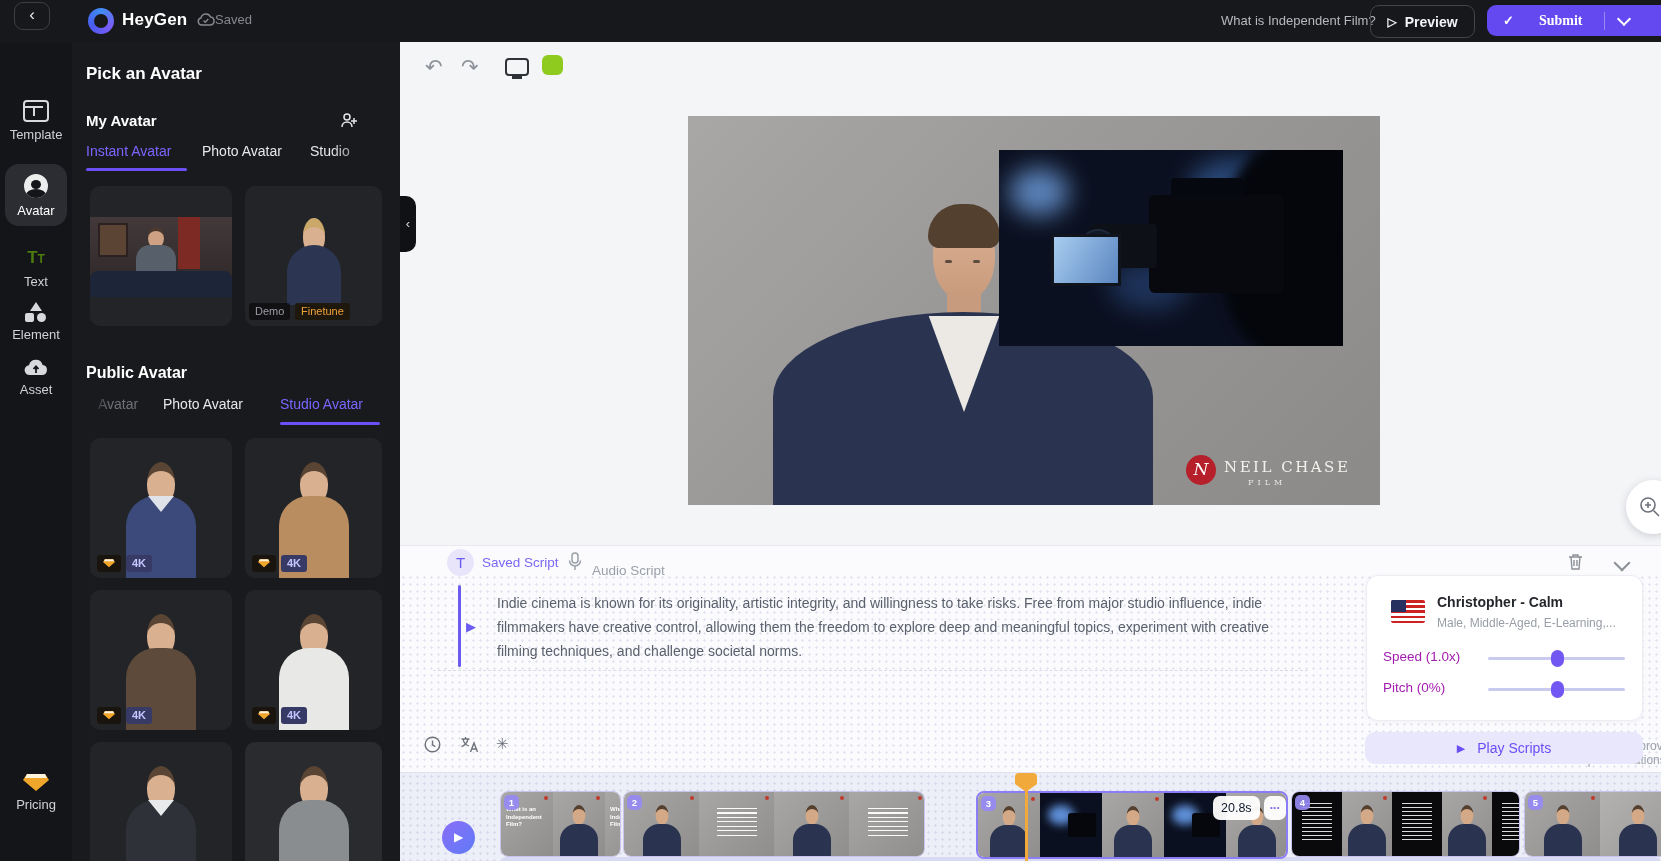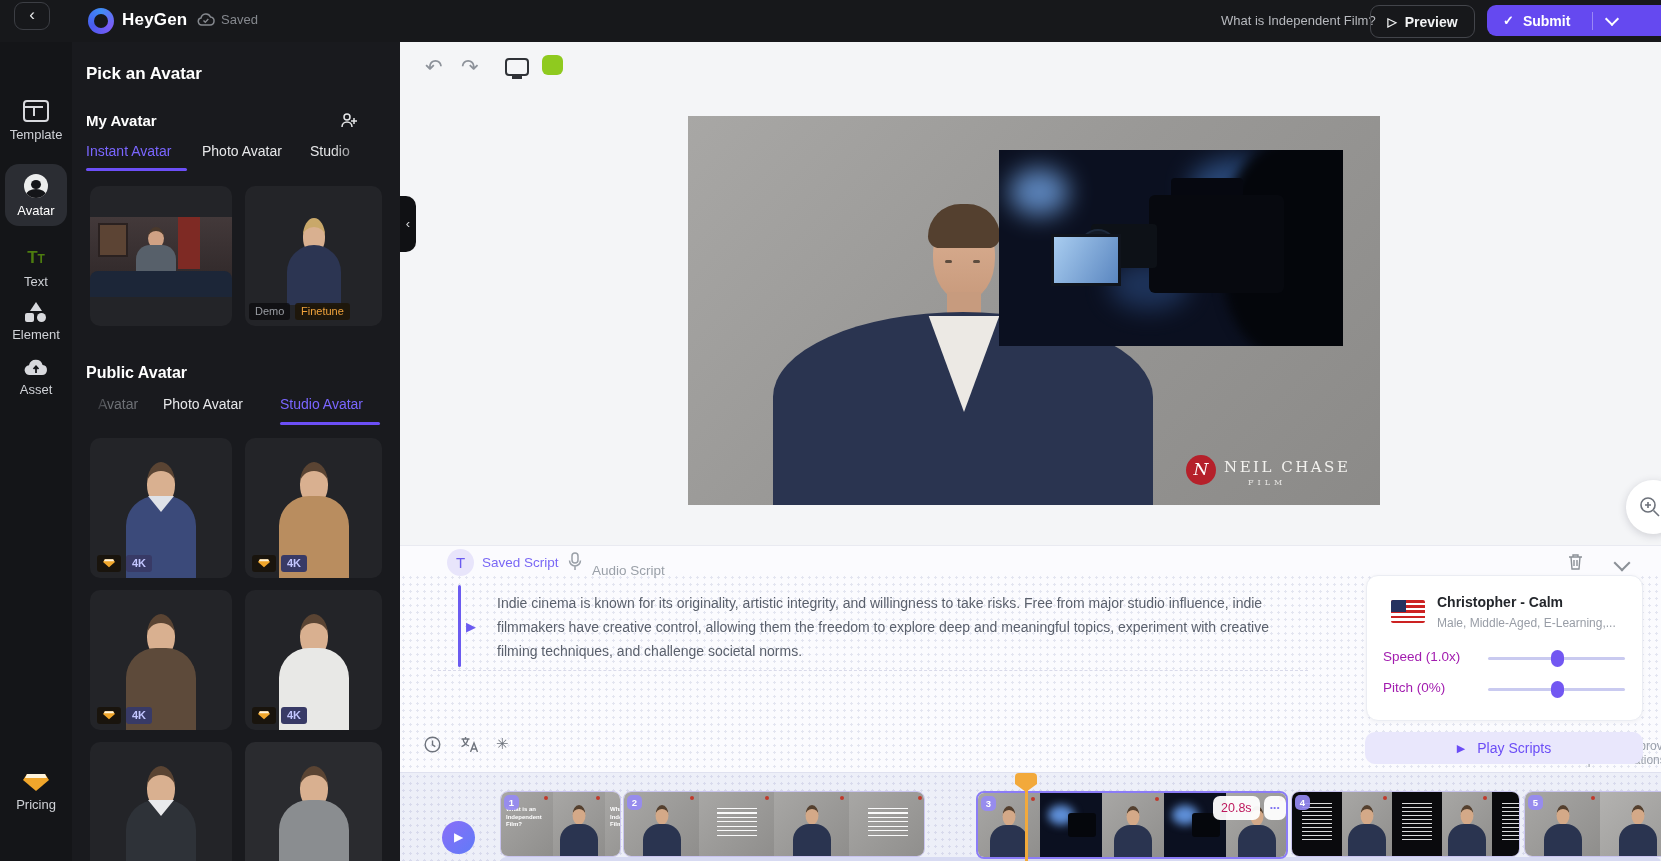--- a/index.html
+++ b/index.html
@@ -6,28 +6,28 @@
   .stage{position:relative;width:1661px;height:861px;overflow:hidden;background:#f4f5f7;
          font-family:"Liberation Sans",sans-serif;-webkit-font-smoothing:antialiased;}
   
   .topbar{position:absolute;left:0;top:0;width:1661px;height:42px;background:#17181b;z-index:40;}
   .back-btn{position:absolute;left:14px;top:2px;width:34px;height:26px;border:1px solid #3c3e44;border-radius:9px;
             color:#e7e8ea;font-size:17px;line-height:24px;text-align:center;cursor:pointer;}
   .logo-mark{position:absolute;left:88px;top:8px;width:26px;height:26px;border-radius:50%;
              background:conic-gradient(#3f8df4,#7b5cf6,#4a5bf0,#3f8df4);}
   .logo-mark::after{content:"";position:absolute;left:6px;top:6px;width:14px;height:14px;border-radius:50%;background:#17181b;}
   .brand{position:absolute;left:122px;top:10px;color:#fff;font-size:17px;font-weight:bold;letter-spacing:.2px;}
-  .saved-wrap{position:absolute;left:197px;top:12px;color:#85888e;font-size:13px;display:flex;gap:6px;align-items:center;}
+  .saved-wrap{position:absolute;left:197px;top:12px;color:#85888e;font-size:13px;display:flex;align-items:center;}
   .proj-title{position:absolute;left:1221px;top:13px;color:#b7b9be;font-size:13px;}
   .preview-btn{position:absolute;left:1370px;top:5px;width:103px;height:31px;border:1px solid #43454b;border-radius:9px;
                color:#f2f3f4;font-size:14px;font-weight:bold;display:flex;align-items:center;justify-content:center;gap:8px;cursor:pointer;}
   .submit-btn{position:absolute;left:1487px;top:5px;width:188px;height:31px;background:#6549f0;border-radius:9px;
               color:#fff;font-size:14px;font-weight:bold;display:flex;align-items:center;cursor:pointer;}
   .submit-check{margin-left:16px;font-size:13px;}
-  .submit-label{margin-left:9px;}
+  .submit-label{margin-left:25px;font-family:Liberation Serif, serif;}
   .submit-divider{width:1px;height:18px;background:rgba(255,255,255,.35);margin-left:22px;}
   .chev-dn{width:8px;height:8px;border-right:2px solid #fff;border-bottom:2px solid #fff;transform:rotate(45deg);margin:-3px 0 0 14px;}
   
   .rail{position:absolute;left:0;top:42px;width:72px;height:819px;background:#141518;z-index:30;}
   .rail-item{position:absolute;left:0;width:72px;text-align:center;color:#cfd1d6;cursor:pointer;}
   .ri-label{font-size:13px;margin-top:5px;}
   .rail-active-bg{position:absolute;left:5px;top:122px;width:62px;height:62px;background:#2b2d33;border-radius:14px;}
   .tpl-ico{width:22px;height:18px;border:2px solid #d8d9dd;border-radius:4px;margin:0 auto;position:relative;}
   .tpl-ico::before{content:"";position:absolute;left:0;top:4px;width:18px;height:2px;background:#d8d9dd;}
   .tpl-ico::after{content:"";position:absolute;left:8px;top:6px;width:2px;height:8px;background:#d8d9dd;}
@@ -156,21 +156,21 @@
   .mm::after{content:"";position:absolute;left:50%;transform:translateX(-50%);top:32px;width:38px;height:32px;border-radius:16px 16px 0 0;background:#2a3450;}
   .th .lines{position:absolute;left:50%;transform:translateX(-50%);top:16px;width:40px;height:28px;
              background:repeating-linear-gradient(rgba(255,255,255,.95) 0 1px,transparent 1px 4.5px);}
   .th.black{background:#0a0a0d;}
   .th.black .lines{width:30px;height:40px;top:11px;background:repeating-linear-gradient(rgba(255,255,255,.85) 0 1px,transparent 1px 4px);}
   .th.cam{background:#0b1020;}
   .th.cam .cb1{position:absolute;left:8px;top:12px;width:26px;height:20px;border-radius:50%;background:#5e8fd8;filter:blur(4px);}
   .th.cam .cb2{position:absolute;left:28px;top:20px;width:28px;height:24px;background:#05070c;border-radius:3px;}
   .th .tiny-title{position:absolute;left:5px;top:14px;width:44px;color:#fff;font-size:6px;font-weight:bold;line-height:7.5px;}
   .dur-badge{position:absolute;left:813px;top:23px;height:24px;border-radius:7px;background:rgba(255,255,255,.95);
-             color:#be185d;font-size:12.5px;line-height:24px;padding:0 8px;z-index:4;cursor:pointer;}
+             color:#0f172a;font-size:12.5px;line-height:24px;padding:0 8px;z-index:4;cursor:pointer;}
   .more-btn{position:absolute;left:864px;top:23px;width:22px;height:24px;border-radius:7px;background:rgba(255,255,255,.95);
             color:#7c6ef0;font-size:8px;line-height:24px;text-align:center;z-index:4;cursor:pointer;letter-spacing:.5px;}
   .playhead-line{position:absolute;left:625px;top:0;width:2.5px;height:89px;background:#f2a93b;z-index:5;cursor:ew-resize;}
   .playhead-flag{position:absolute;left:615px;top:0;width:22px;height:19px;background:#f2a93b;border-radius:4px 4px 0 0;
                  clip-path:polygon(0 0,100% 0,100% 58%,50% 100%,0 58%);z-index:6;cursor:ew-resize;}
   .audio-strip{position:absolute;left:100px;top:84px;width:1161px;height:10px;border-radius:6px 6px 0 0;background:#d7daf2;}
   svg{display:block;}
 </style>
 </head>
 <body>

